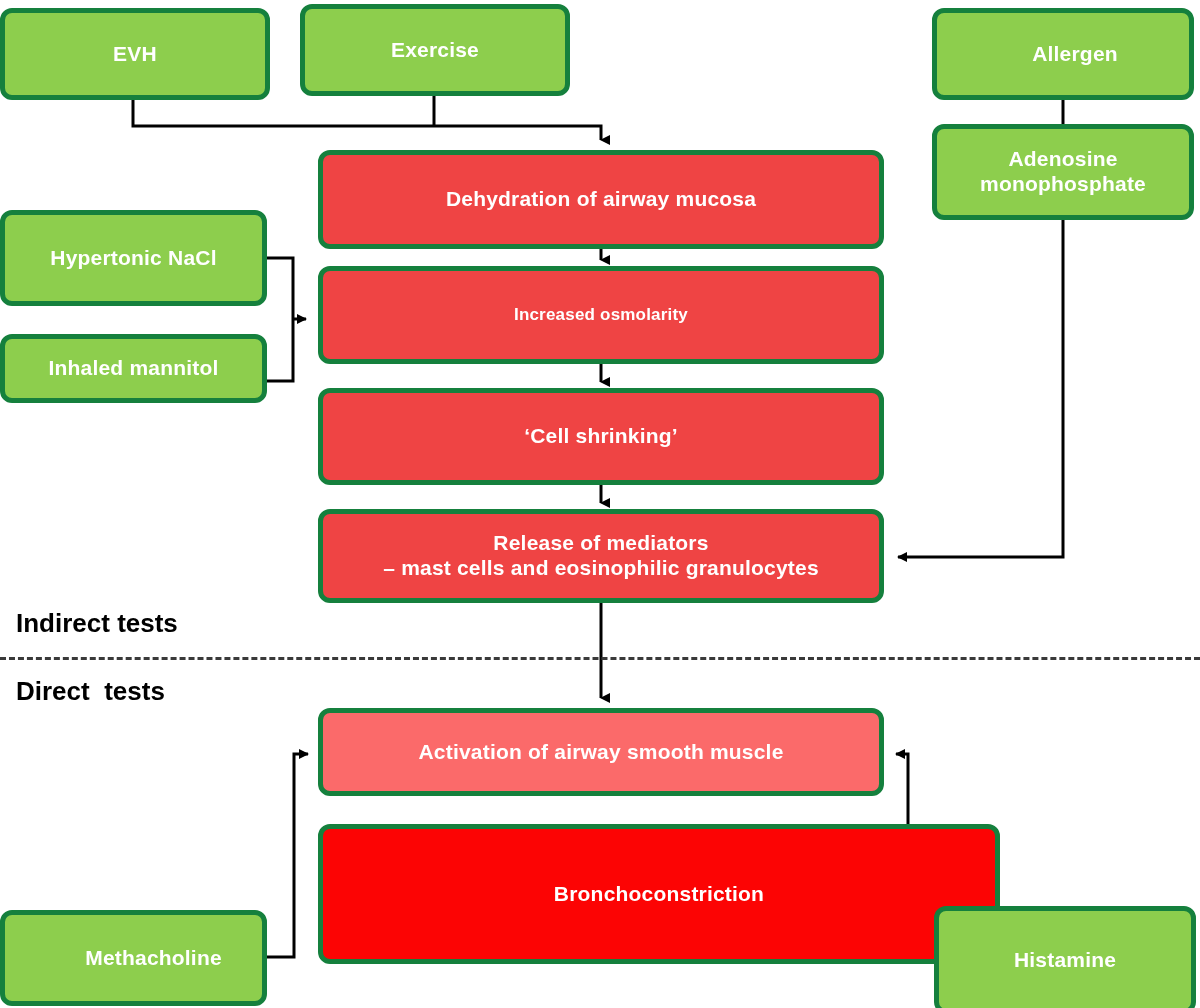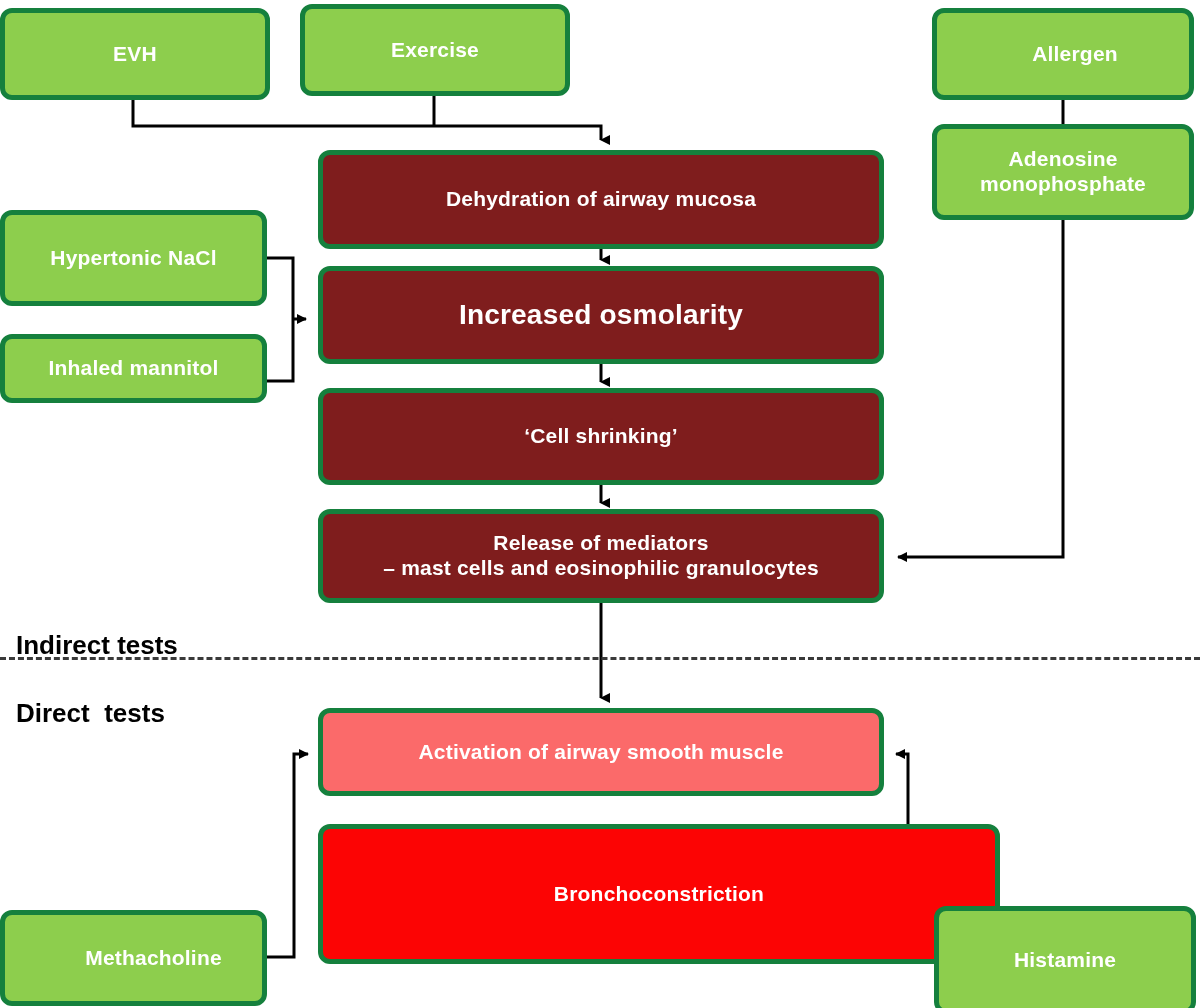--- a/index.html
+++ b/index.html
@@ -27,31 +27,30 @@
     justify-content: center;
     text-align: center;
     color: #ffffff;
     font-weight: bold;
     line-height: 1.18;
     letter-spacing: 0.2px;
     white-space: pre-line;
     z-index: 3;
   }
   .node.green  { background: #8DCE4D; }
-  .node.pink   { background: #7f1d1d; }
+  .node.pink   { background: #ef4444; }
   .node.salmon { background: #FB6A6A; }
   .node.red    { background: #FC0404; }
 
   .label {
     position: absolute;
     color: #000000;
     font-weight: bold;
     white-space: pre;
     z-index: 4;
-    margin-top: 22px;
   }
   svg.wires {
     position: absolute;
     left: 0;
     top: 0;
     width: 1200px;
     height: 1008px;
     z-index: 1;
   }
   .divider {
@@ -107,21 +106,21 @@
 
   <div class="node green" style="left:932px; top:124px; width:262px; height:96px; font-size:21px;">Adenosine
 monophosphate</div>
 
   <div class="node green" style="left:0px; top:210px; width:267px; height:96px; font-size:21px;">Hypertonic NaCl</div>
 
   <div class="node green" style="left:0px; top:334px; width:267px; height:69px; font-size:21px;">Inhaled mannitol</div>
 
   <div class="node pink" style="left:318px; top:150px; width:566px; height:99px; font-size:21px;">Dehydration of airway mucosa</div>
 
-  <div class="node pink" style="left:318px; top:266px; width:566px; height:98px; font-size:28px;">Increased  osmolarity</div>
+  <div class="node pink" style="left:318px; top:266px; width:566px; height:98px; font-size:17px;">Increased  osmolarity</div>
 
   <div class="node pink" style="left:318px; top:388px; width:566px; height:97px; font-size:21px;">‘Cell shrinking’</div>
 
   <div class="node pink" style="left:318px; top:509px; width:566px; height:94px; font-size:21px;">Release of mediators
 – mast cells and eosinophilic granulocytes</div>
 
   <div class="node salmon" style="left:318px; top:708px; width:566px; height:88px; font-size:21px;">Activation of airway smooth muscle</div>
 
   <div class="node red" style="left:318px; top:824px; width:682px; height:140px; font-size:21px;text-align:right;">Bronchoconstriction</div>
 

